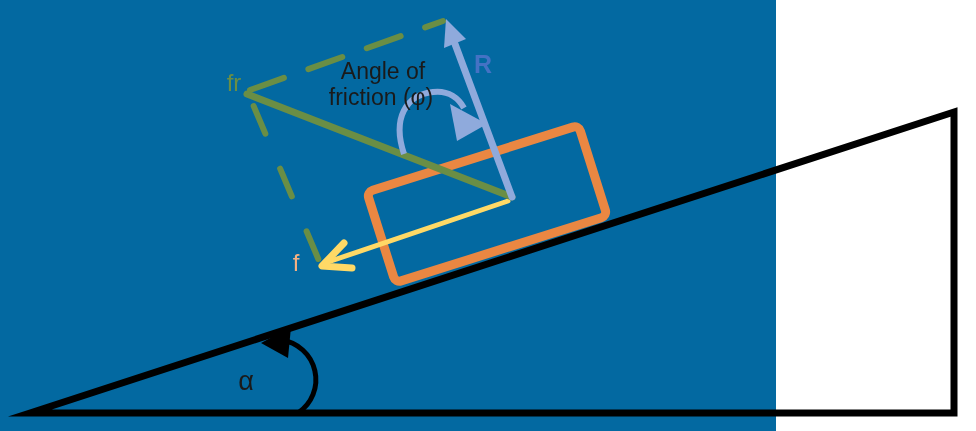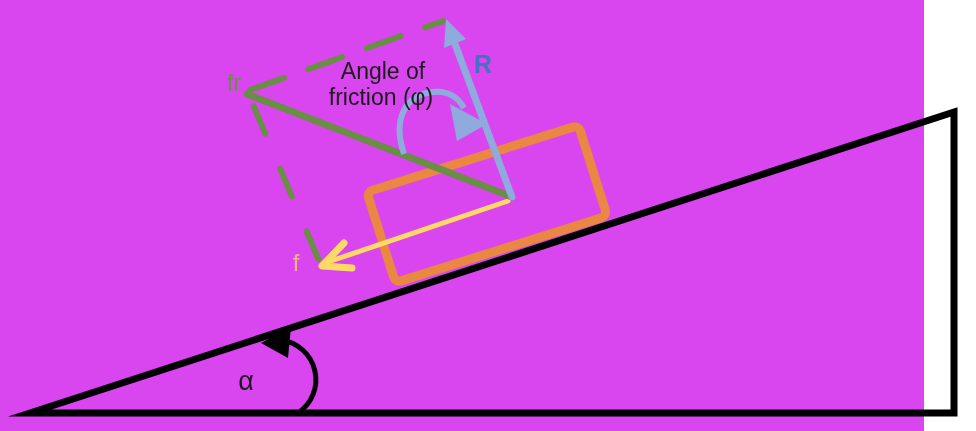--- a/index.html
+++ b/index.html
@@ -5,23 +5,23 @@
   html, body {
     margin: 0;
     padding: 0;
     background: #ffffff;
     width: 976px;
     height: 431px;
     overflow: hidden;
   }
   .stage {
     position: relative;
-    width: 924px;
+    width: 776px;
     height: 431px;
-    background: #d946ef;
+    background: #0369a1;
   }
   svg {
     display: block;
     font-family: "Liberation Sans", sans-serif;
   }
   text {
     font-family: "Liberation Sans", sans-serif;
   }
 </style>
 </head>

